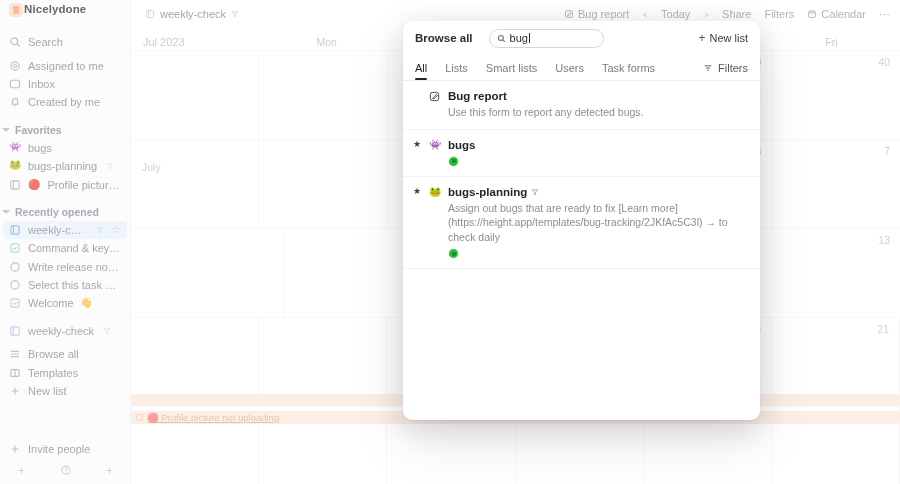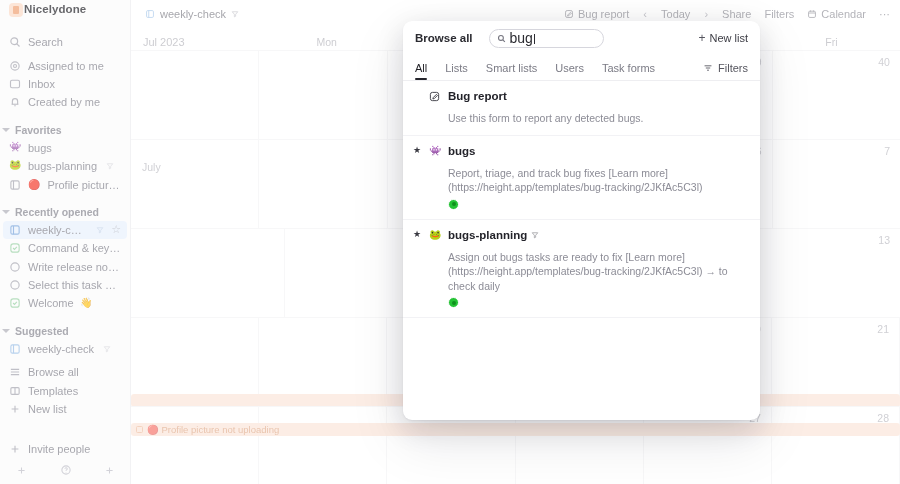--- a/index.html
+++ b/index.html
@@ -101,21 +101,21 @@
   .cal-cell .month-tag {
     position: absolute; left: 11px; top: 21px; font-size: 10.5px; color: #a2a2ab;
   }
   .cal-event {
     position: absolute; left: 0; height: 13px; border-radius: 3px;
     background: #fbddcc; display: flex; align-items: center; gap: 4px;
     padding: 0 5px; font-size: 9.5px; color: #d48a5e; white-space: nowrap; overflow: hidden;
   }
   .cal-event .ev-sq { width: 7px; height: 7px; border-radius: 1.5px; border: 1.2px solid #e8a982; flex: 0 0 7px; }
   .ev-row3 { top: 76px; width: 100%; }
-  .ev-row5 { top: 16px; width: 100%; }
+  .ev-row5 { top: 4px; width: 100%; text-decoration: underline; }
 
   
   #overlay { position: absolute; inset: 0; }
   #modal {
     position: absolute; left: 272px; top: 21px;
     width: 357px; height: 399px;
     background: #ffffff;
     border-radius: 9px;
     box-shadow: 0 1px 2px rgba(20,20,35,.06),
                 0 8px 28px rgba(20,20,35,.14),
@@ -129,21 +129,21 @@
   }
   .modal-title { font-size: 11.5px; font-weight: 700; color: #2b2b31; white-space: nowrap; }
   .search-wrap {
     flex: 0 0 115px; margin-left: 8px;
     height: 19px; border: 1px solid #d6d6dd; border-radius: 14px;
     display: flex; align-items: center; gap: 4px; padding: 0 7px;
     background: #fff;
   }
   .search-wrap svg { width: 9px; height: 9px; color: #75757f; flex: 0 0 9px; }
   .search-val {
-    font-size: 14px; color: #2b2b31; position: relative; white-space: nowrap;
+    font-size: 11px; color: #2b2b31; position: relative; white-space: nowrap;
   }
   .caret-bar {
     display: inline-block; width: 1px; height: 10px;
     background: #2b2b31; margin-left: 1px; vertical-align: -1px;
   }
   .newlist-btn {
     margin-left: auto; display: flex; align-items: center; gap: 4px;
     font-size: 11px; color: #3c3c44; white-space: nowrap;
   }
   .newlist-btn .plus { font-size: 12px; color: #55555e; line-height: 1; }
@@ -180,21 +180,21 @@
   .res-icon { width: 19px; flex: 0 0 19px; padding-top: 0px; font-size: 10px; line-height: 14px; }
   .res-icon svg { width: 11px; height: 11px; display: block; color: #3b3b44; margin-top: 2px; }
   .res-body { flex: 1; min-width: 0; }
   .res-title {
     font-size: 11.5px; font-weight: 700; color: #23232a;
     display: flex; align-items: center; gap: 4px; line-height: 14px;
   }
   .res-title .funnel { opacity: .6; }
   .res-desc {
     font-size: 10.5px; color: #8c8c96; line-height: 14.5px;
-    margin-top: 8px; word-break: break-word;
+    margin-top: 2px; word-break: break-word;
   }
   .avatars { margin-top: 4px; display: flex; gap: 3px; }
   .avatar {
     width: 11px; height: 11px; border-radius: 50%;
     background: #24c234; border: 1px solid #fff;
     display: flex; align-items: center; justify-content: center;
   }
   .avatar::after {
     content: ""; width: 4px; height: 4px; border-radius: 50%;
     background: #0f8f1d;
@@ -346,24 +346,20 @@
             <rect x="2.5" y="2.5" width="11" height="11" rx="3"></rect>
             <path d="M5.5 8l1.8 1.8L10.5 6.4"></path>
           </svg>
       </span>
       <span class="lbl">Welcome</span>
       <span class="emoji">👋</span>
     </div>
 
     <div class="sb-gap"></div>
 
-    <div class="sb-section">
-      <span class="caret"></span>
-      <span>Suggested</span>
-    </div>
 
     <div class="sb-row">
       <span class="ic">
         <svg viewBox="0 0 16 16" fill="none" stroke="#9fc2e8" stroke-width="1.5">
             <rect x="2.5" y="2.5" width="11" height="11" rx="2"></rect>
             <path d="M6 2.5v11"></path>
           </svg>
       </span>
       <span class="lbl">weekly-check</span>
       <span class="funnel">
@@ -658,40 +654,39 @@
             </div>
           </div>
 
           <div class="result-row">
             <div class="res-star">★</div>
             <div class="res-icon">👾</div>
             <div class="res-body">
               <div class="res-title">
                 <span>bugs</span>
               </div>
-              <div class="res-desc">Report, triage, and track bug fixes [Learn more](https://height.app/templates/bug-tracking/2JKfAc5C3l)</div>
               <div class="avatars">
                 <span class="avatar"></span>
               </div>
             </div>
           </div>
 
           <div class="result-row">
             <div class="res-star">★</div>
             <div class="res-icon">🐸</div>
             <div class="res-body">
               <div class="res-title">
                 <span>bugs-planning</span>
                 <span class="funnel">
                   <svg width="8" height="8" viewBox="0 0 16 16" fill="none" stroke="#55555e" stroke-width="1.5">
                       <path d="M2.5 3.5h11l-4.2 5v4l-2.6 1.2v-5.2z"></path>
                     </svg>
                 </span>
               </div>
-              <div class="res-desc">Assign out bugs tasks are ready to fix [Learn more](https://height.app/templates/bug-tracking/2JKfAc5C3l) → to check daily</div>
+              <div class="res-desc">Assign out bugs that are ready to fix [Learn more](https://height.app/templates/bug-tracking/2JKfAc5C3l) → to check daily</div>
               <div class="avatars">
                 <span class="avatar"></span>
               </div>
             </div>
           </div>
 
         </div>
       </div>
     </div>
 

